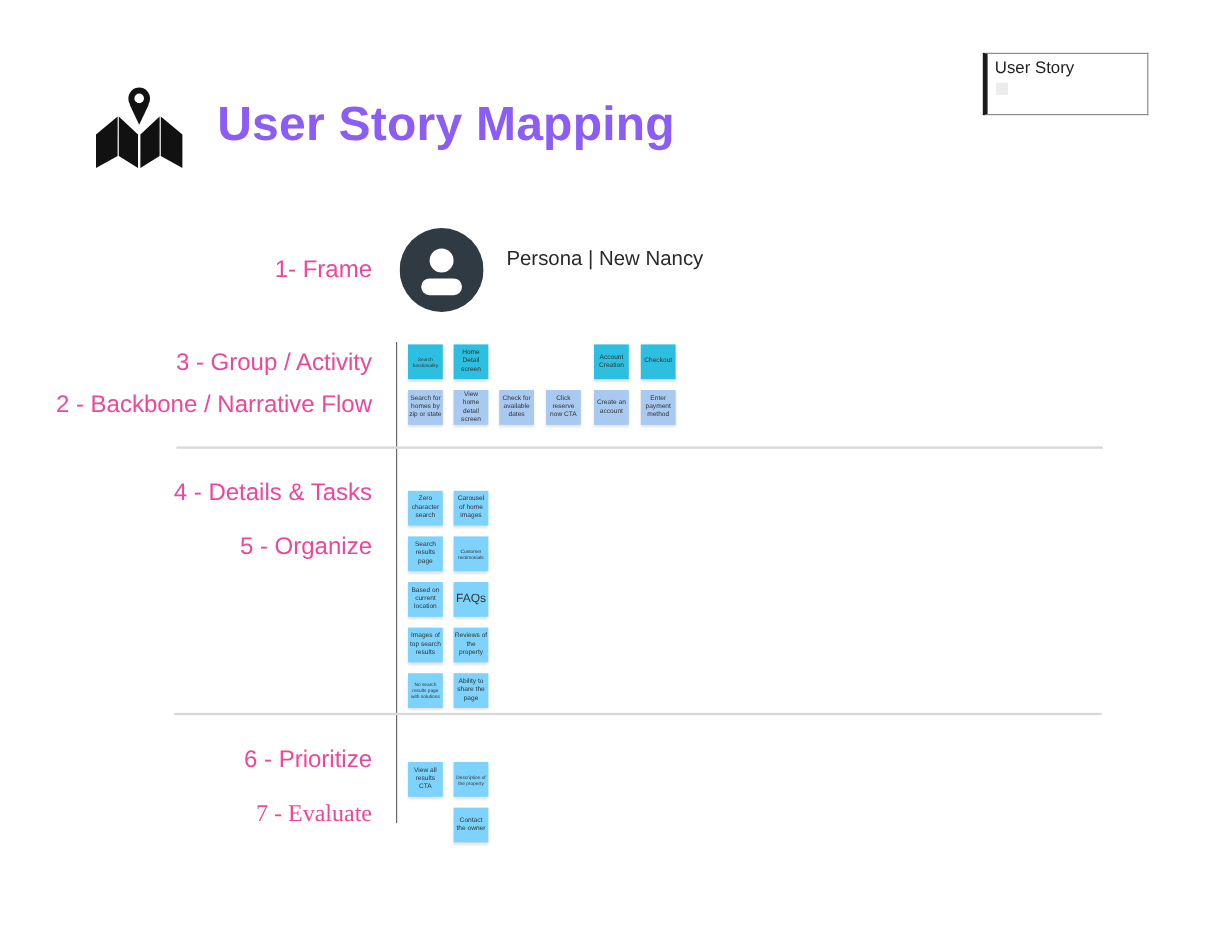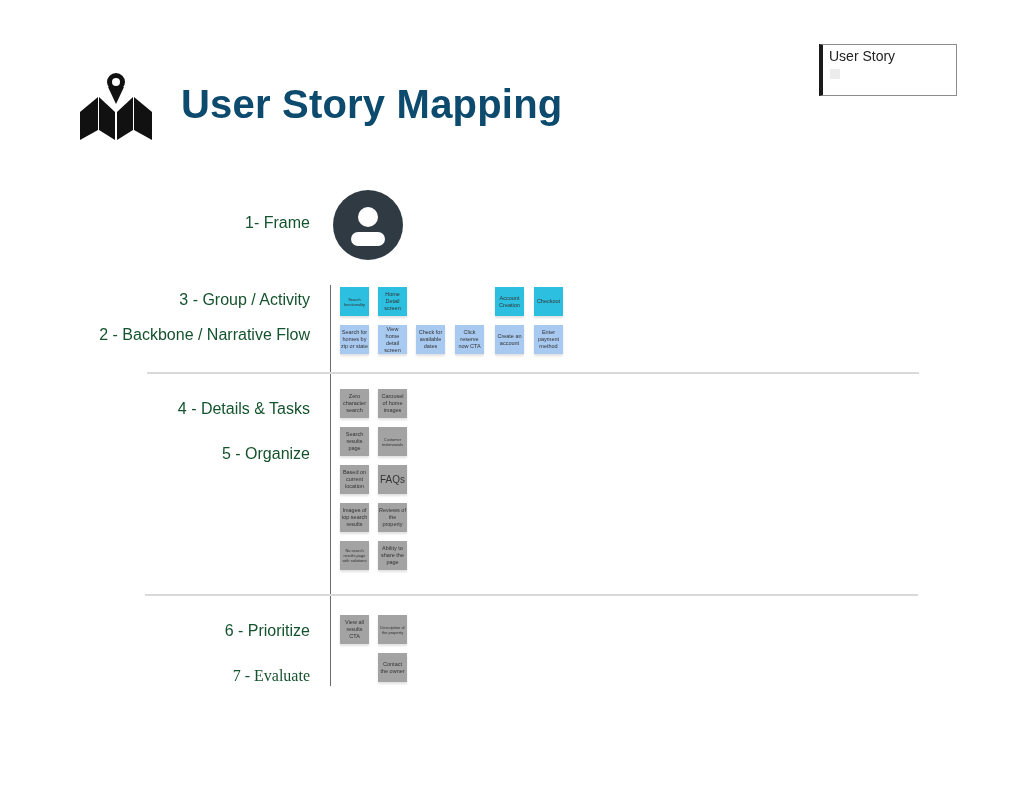--- a/index.html
+++ b/index.html
@@ -1,36 +1,36 @@
 <!DOCTYPE html>
 <html><head>
 <meta charset="utf-8">
 <style>
   html, body { margin:0; padding:0; background:#ffffff; }
   body { width:1024px; height:793px; position:relative; overflow:hidden; font-family:"Liberation Sans", sans-serif; color:#1f1f1f; }
 
   .logo { position:absolute; left:78px; top:70px; width:76px; height:72px; }
-  .title { position:absolute; left:181px; top:82px; font-size:40px; font-weight:700; color:#0c4a6e; letter-spacing:0.2px; }
+  .title { position:absolute; left:181px; top:82px; font-size:40px; font-weight:700; color:#8b5cf6; letter-spacing:0.2px; }
 
   .legend { position:absolute; left:819px; top:44px; width:138px; height:52px; border:1px solid #8c8c8c; border-left:4px solid #1a1a1a; background:#fff; box-sizing:border-box; }
   .legend .label { position:absolute; left:6px; top:3px; font-size:14px; color:#222; }
   .legend .swatch { position:absolute; left:7px; top:24px; width:10px; height:10px; background:#ececec; }
 
-  .stage-label { position:absolute; right:714px; font-size:16px; color:#14532d; white-space:nowrap; text-align:right; }
+  .stage-label { position:absolute; right:714px; font-size:20px; color:#ec4899; white-space:nowrap; text-align:right; }
 
   .avatar { position:absolute; left:333px; top:190px; width:70px; height:70px; }
   .persona { position:absolute; left:422px; top:203px; font-size:17px; color:#2a2a2a; line-height:26px; }
 
   .vline { position:absolute; left:330px; top:285px; width:1px; height:401px; background:#6b6b6b; }
   .hline { position:absolute; height:2px; background:#d9d9d9; }
 
   .note { position:absolute; width:29px; height:29px; box-sizing:border-box; display:flex; align-items:center; justify-content:center; text-align:center; font-size:5.5px; line-height:7px; color:#333; padding:1px; box-shadow:0 2px 2px rgba(0,0,0,0.12); }
   .note.cyan { background:#2dbfe0; }
   .note.blue { background:#a8c9f0; }
-  .note.yellow { background:#a3a3a3; }
+  .note.yellow { background:#7dd3fc;margin-top:20px; }
   .note.big { font-size:10px; line-height:11px; }
   .note.tiny { font-size:4px; line-height:5px; }
 </style>
 </head>
 <body>
 
 <svg class="logo" viewBox="0 0 76 72">
   <circle cx="38" cy="12" r="9" fill="#111"></circle>
   <circle cx="38" cy="12" r="4" fill="#fff"></circle>
   <path d="M30 17 L38 34 L46 17 Z" fill="#111"></path>
@@ -53,20 +53,21 @@
 <div class="stage-label" style="top:445px;">5 - Organize</div>
 <div class="stage-label" style="top:622px;">6 - Prioritize</div>
 <div class="stage-label" style="top:667px;font-family:Liberation Serif, serif;">7 - Evaluate</div>
 
 <svg class="avatar" viewBox="0 0 70 70">
   <circle cx="35" cy="35" r="35" fill="#2f3a42"></circle>
   <circle cx="35" cy="27" r="10" fill="#fff"></circle>
   <rect x="18" y="42" width="34" height="14" rx="7" fill="#fff"></rect>
 </svg>
 <div class="persona">
+  <div>Persona | New Nancy</div>
 </div>
 
 <div class="vline"></div>
 <div class="hline" style="left:147px; top:372px; width:772px;"></div>
 <div class="hline" style="left:145px; top:594px; width:773px;"></div>
 
 <div class="note cyan tiny" style="left:340px; top:287px;">Search functionality</div>
 <div class="note cyan" style="left:378px; top:287px;">Home Detail screen</div>
 <div class="note cyan" style="left:495px; top:287px;">Account Creation</div>
 <div class="note cyan" style="left:534px; top:287px;">Checkout</div>

